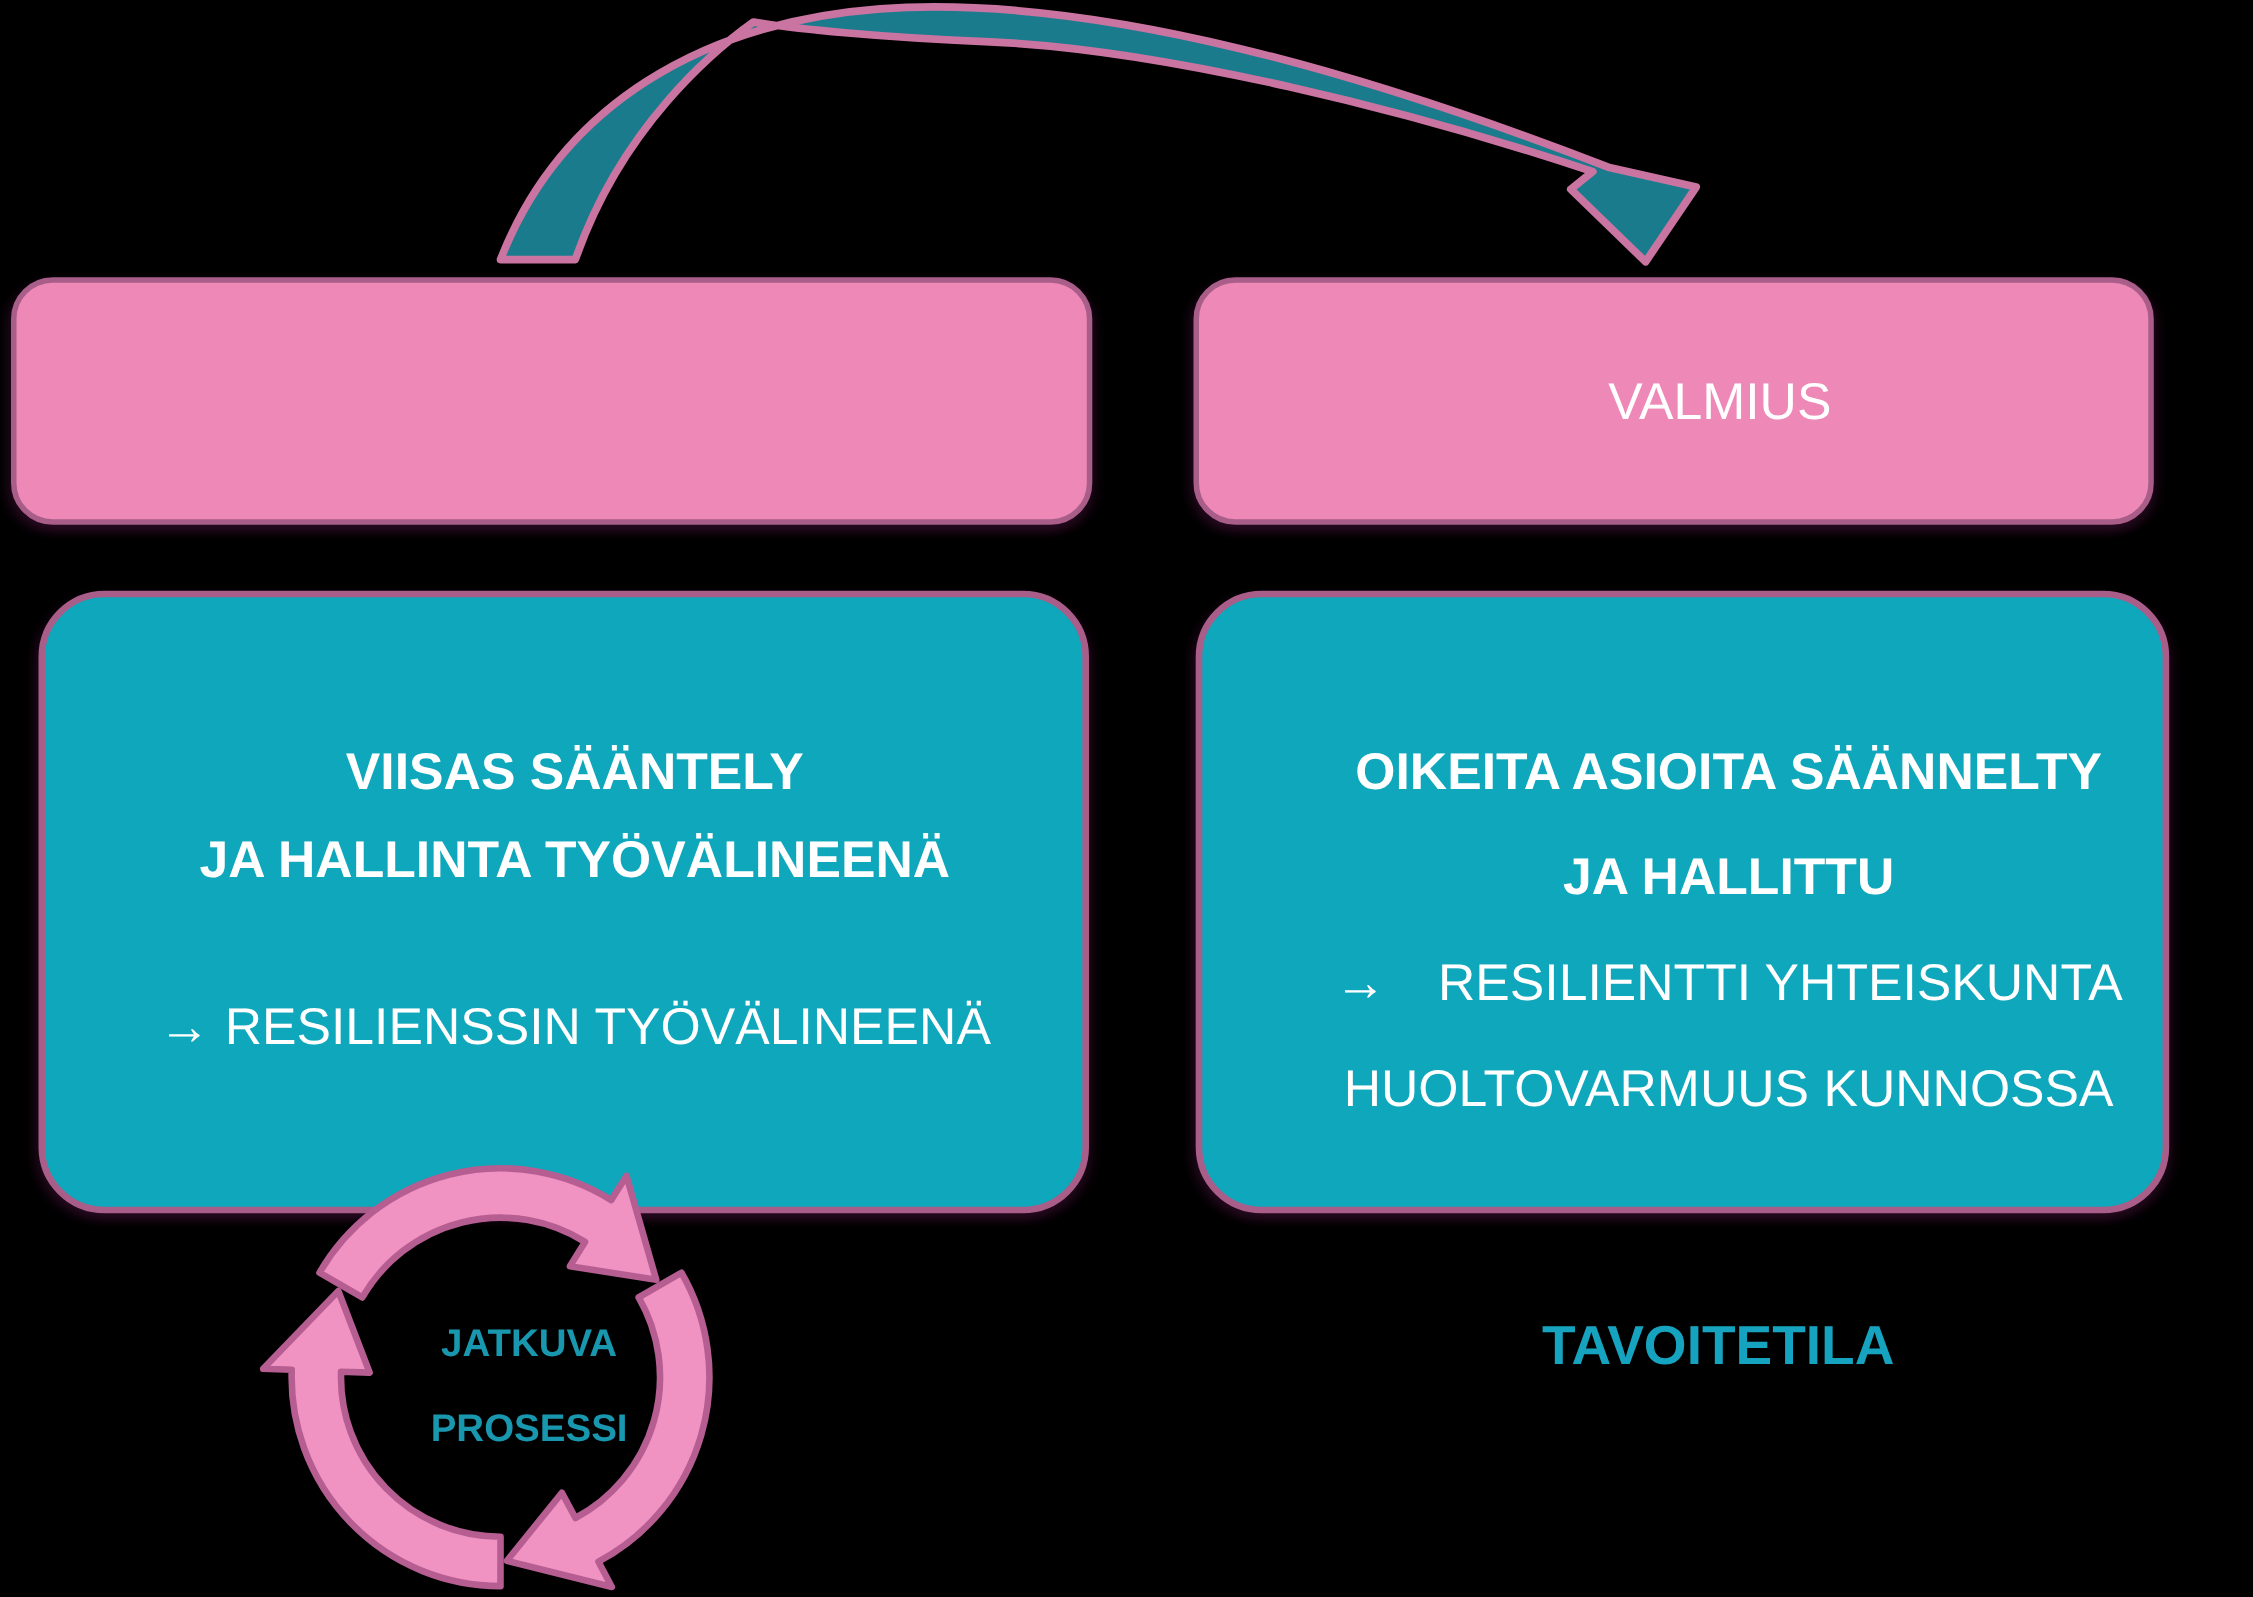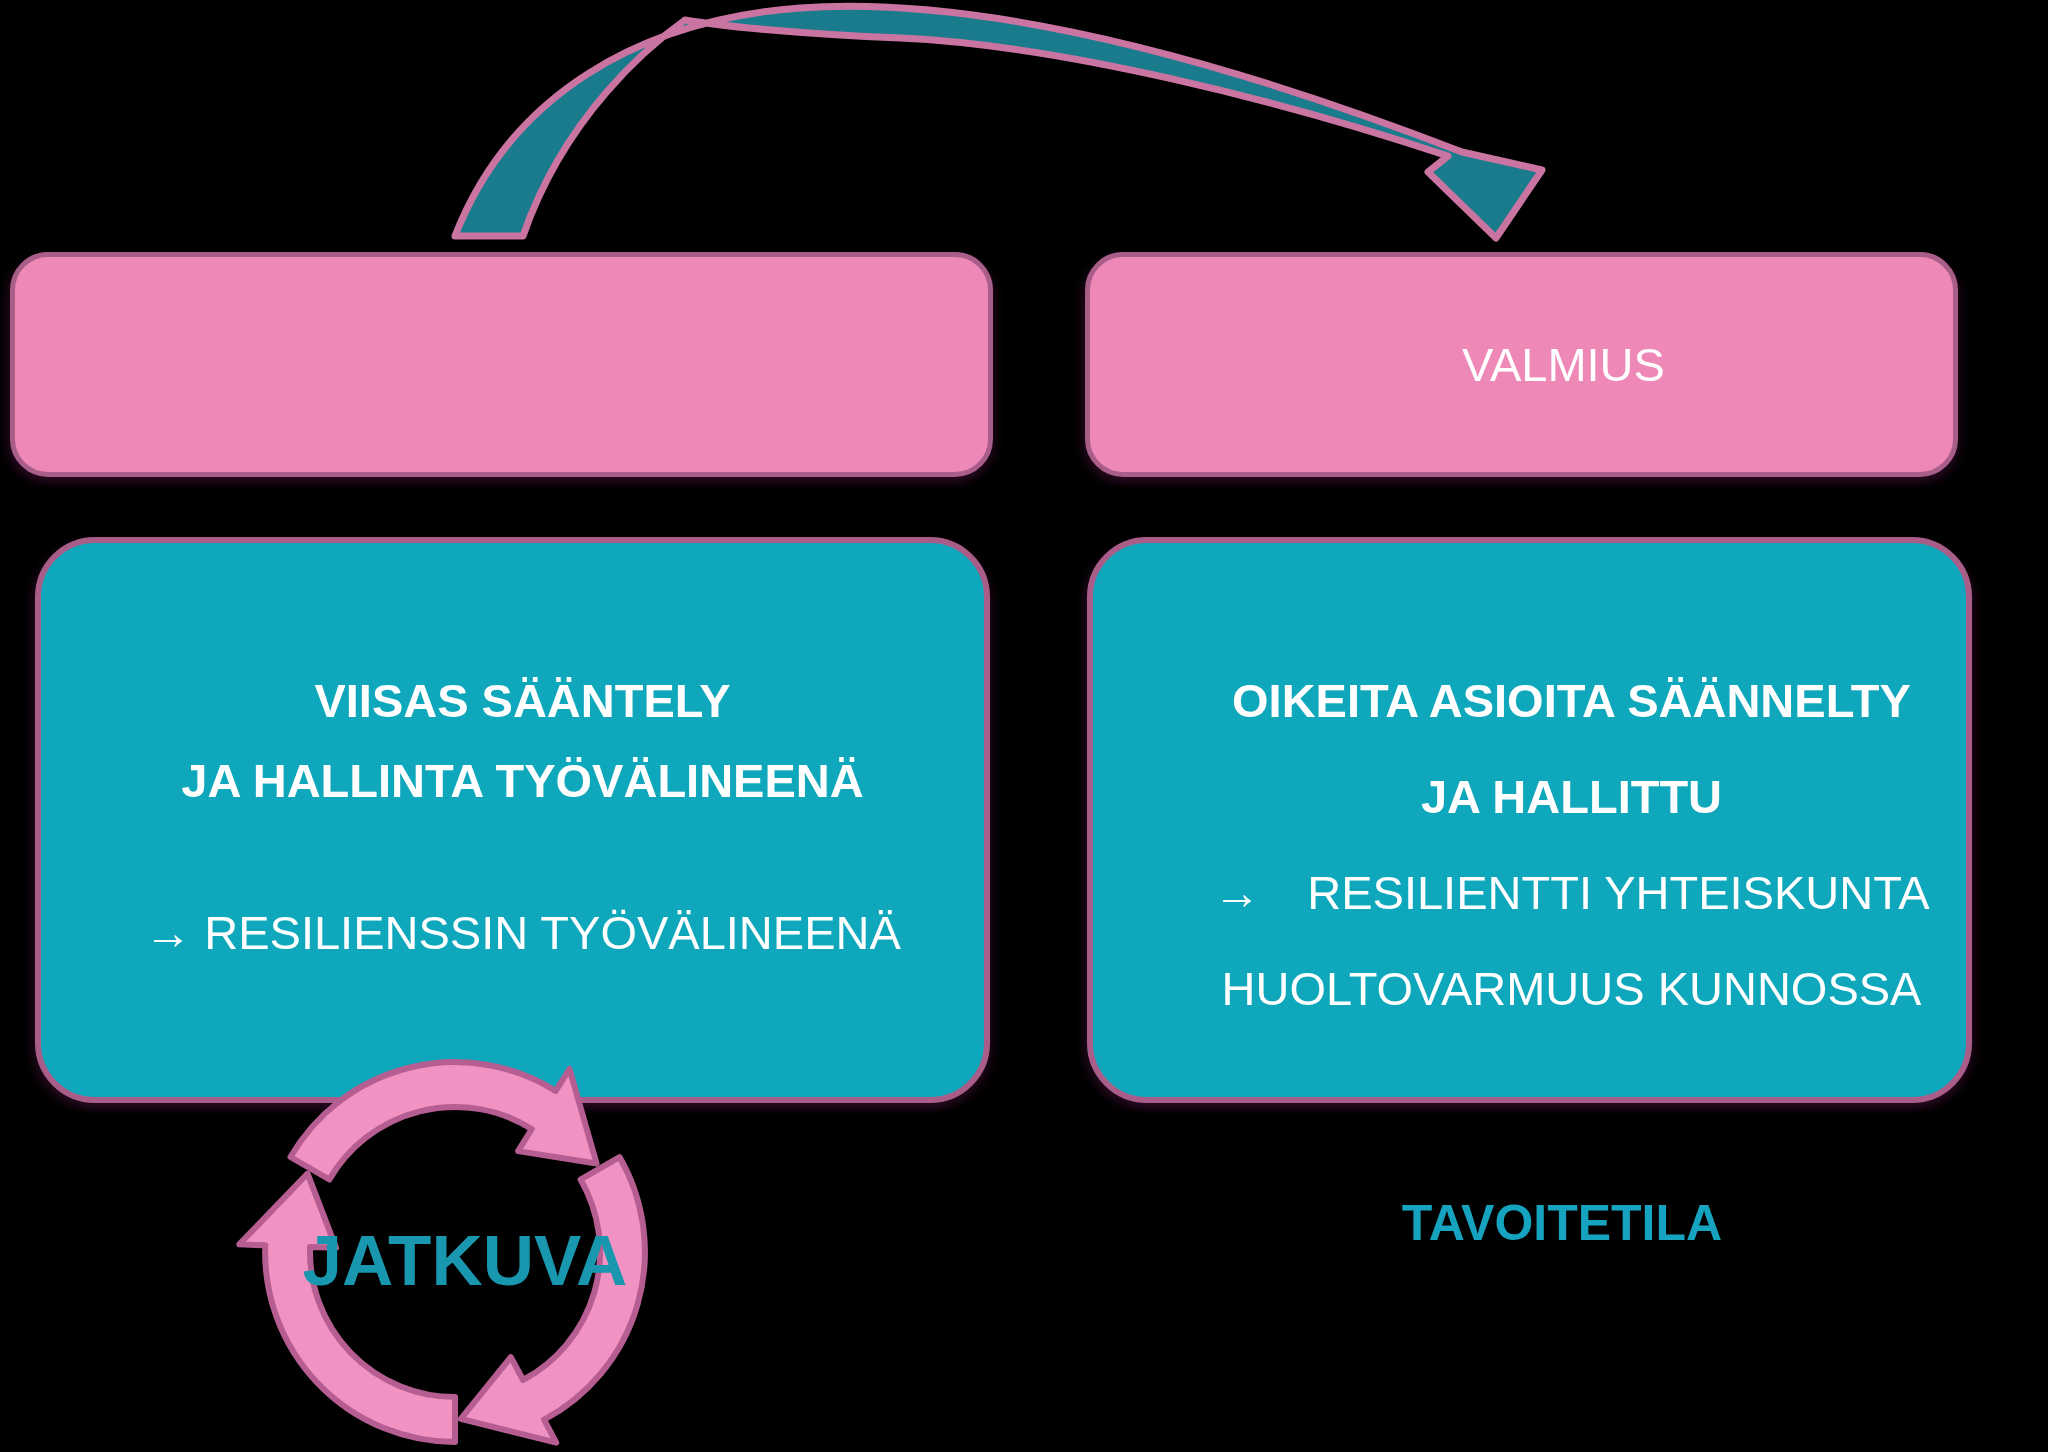--- a/index.html
+++ b/index.html
@@ -48,22 +48,22 @@
   .shift-right{transform:translateX(42px);}
   .caption{
     position:absolute;
     z-index:5;
     font-weight:700;
     text-align:center;
     white-space:nowrap;
     transform:translate(-50%,-50%);
   }
   #cycle-label{
-    left:465px;top:1260px;
-    font-size:71px;line-height:77px;
+    left:481px;top:1260px;
+    font-size:35px;line-height:77px;
     color:var(--cycle_label_color);
   }
   #goal-label{
     left:1562px;top:1223px;
     font-size:50px;
     color:var(--goal_label_color);
   }
 </style>
 </head>
 <body>
@@ -107,17 +107,18 @@
                A 190 190 0 0 1 555.7 1091
                L 569.5 1069 L 596.6 1163.5 L 518.1 1151.1 L 531.8 1129
                A 145 145 0 0 0 329.4 1179.5 Z"></path>
       <use href="#cycle-seg" transform="rotate(120 455 1252)"></use>
       <use href="#cycle-seg" transform="rotate(240 455 1252)"></use>
     </g>
   </svg>
 
   <div class="caption" id="cycle-label">
     <div>JATKUVA</div>
+    <div>PROSESSI</div>
   </div>
 
   <div class="caption" id="goal-label">TAVOITETILA</div>
 
 </div>
 
 </body></html>

